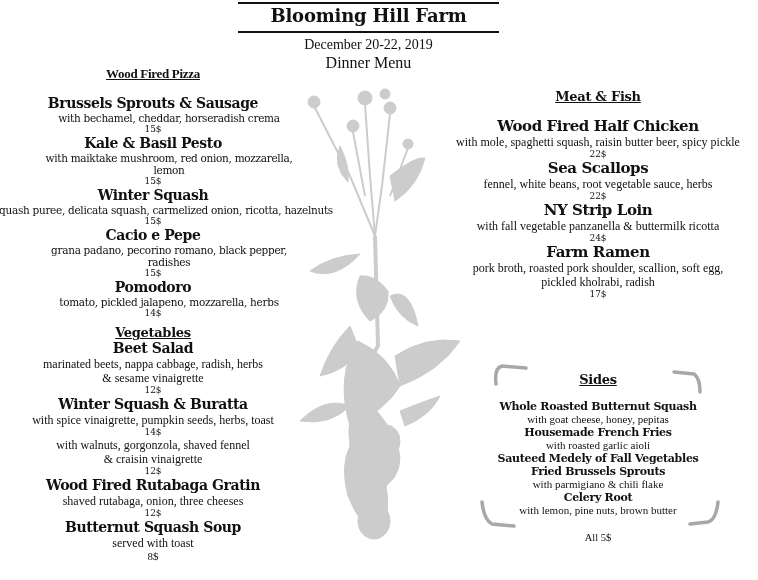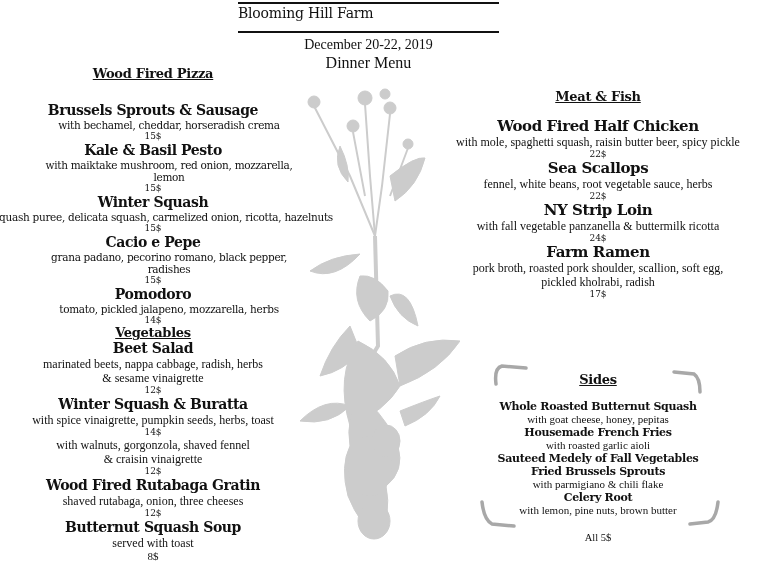--- a/index.html
+++ b/index.html
@@ -2,22 +2,22 @@
 <html><head>
 <meta charset="utf-8">
 <style>
   html, body { margin:0; padding:0; }
   body {
     width:758px; height:580px; background:#ffffff; position:relative; overflow:hidden;
     font-family:"Liberation Serif", "DejaVu Serif", serif; color:#111;
   }
   .header-line { position:absolute; left:238px; width:261px; height:2px; background:#111; }
   .title {
-    position:absolute; left:238px; width:261px; top:5px; 
-    font-family:"DejaVu Serif", serif; font-weight:normal; font-size:14px; letter-spacing:-0.2px;
+    position:absolute; left:238px; width:261px; top:5px; text-align:center;
+    font-family:"DejaVu Serif", serif; font-weight:bold; font-size:18px; letter-spacing:-0.2px;
   }
   .date { position:absolute; left:238px; width:261px; top:37px; text-align:center; font-size:14px; }
   .subtitle { position:absolute; left:238px; width:261px; top:54px; text-align:center; font-size:16px; }
 
   .col { position:absolute; text-align:center; }
   .sec-title {
     font-family:"DejaVu Serif", serif; font-weight:bold; text-decoration:underline;
     font-size:13px; letter-spacing:-0.3px;
   }
   .item-name { font-family:"DejaVu Serif", serif; font-weight:bold; font-size:14px; letter-spacing:-0.4px; line-height:17px; }
@@ -70,21 +70,21 @@
     <path d="M110 325 Q135 315 150 310 Q140 330 115 340Z"></path>
 
     <path d="M72 310 Q55 330 60 360 Q50 380 58 410 Q70 440 88 450 Q102 430 96 400 Q115 385 108 360 Q98 335 80 318Z"></path>
     <ellipse cx="80" cy="380" rx="22" ry="30"></ellipse>
     <ellipse cx="96" cy="355" rx="14" ry="16"></ellipse>
     <ellipse cx="84" cy="435" rx="16" ry="18"></ellipse>
   </g>
 </svg>
 
 <div class="col" style="left:0; width:306px; top:66px;">
-  <div class="sec-title" style="margin-bottom:21px;">Wood Fired Pizza</div>
+  <div class="sec-title" style="margin-bottom:13px;font-family:Liberation Serif, serif;">Wood Fired Pizza</div>
 
   <div>
     <div class="item-name">Brussels Sprouts &amp; Sausage</div>
     <div class="item-desc small">with bechamel, cheddar, horseradish crema</div>
     <div class="item-price">15$</div>
   </div>
   <div>
     <div class="item-name">Kale &amp; Basil Pesto</div>
     <div class="item-desc small">with maiktake mushroom, red onion, mozzarella, lemon</div>
     <div class="item-price">15$</div>

